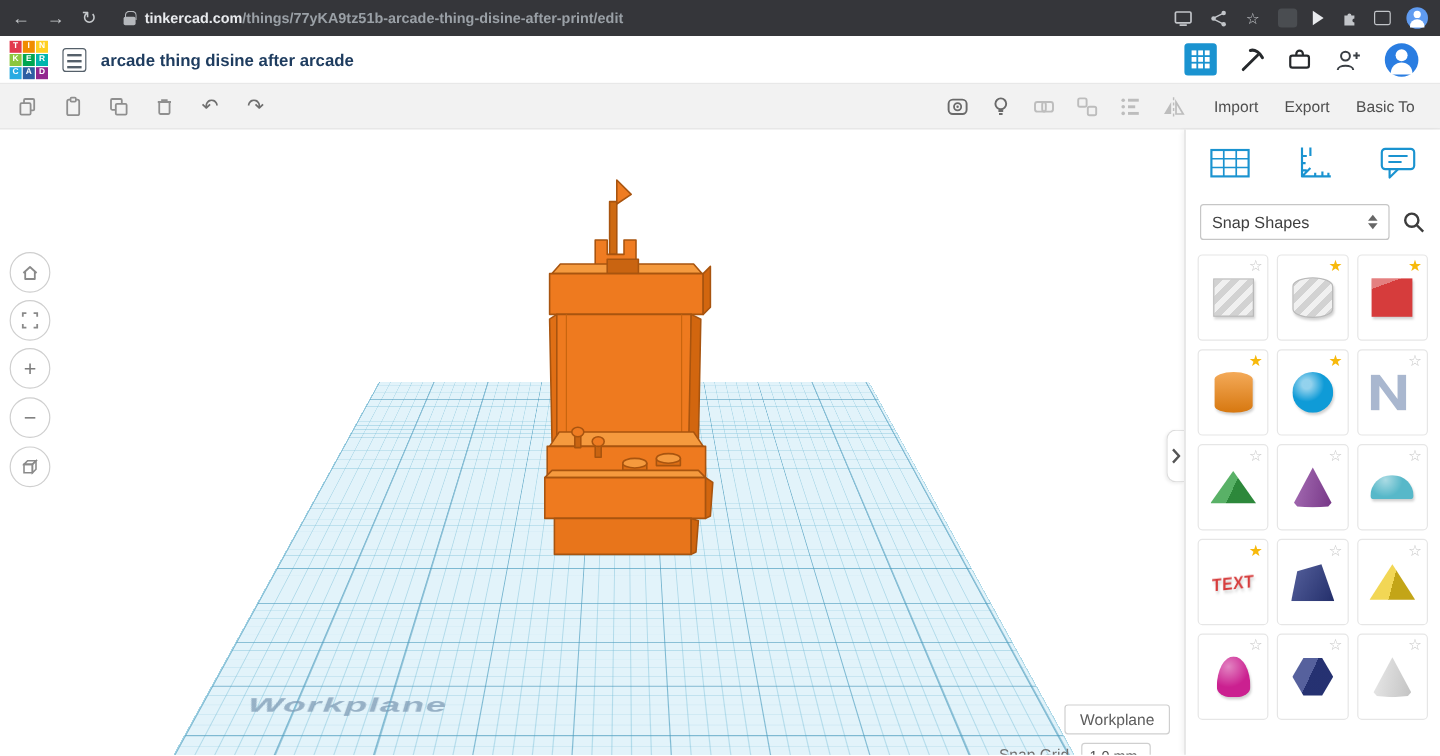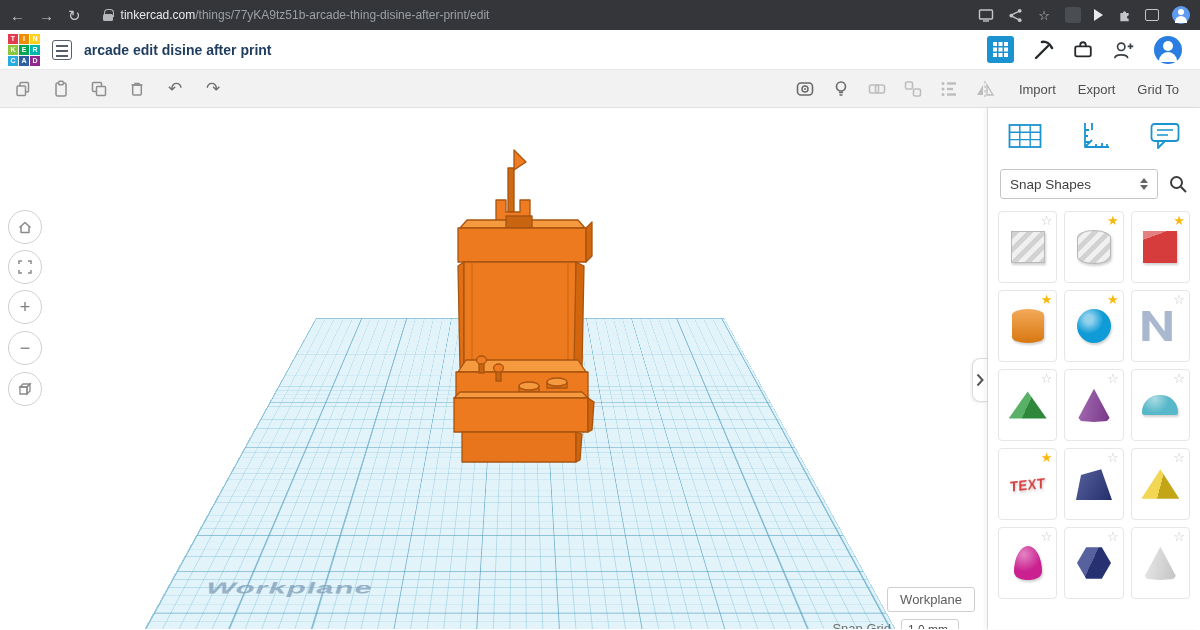--- a/index.html
+++ b/index.html
@@ -4,21 +4,21 @@
 <style>
   * { margin:0; padding:0; box-sizing:border-box; }
   html,body { width:1200px; height:630px; overflow:hidden; font-family:"Liberation Sans", sans-serif; background:#fff; }
 
   
   .browser { height:30px; background:#35363a; display:flex; align-items:center; padding:0 10px; gap:14px; }
   .bnav { color:#c6c9cc; font-size:15px; line-height:1; cursor:pointer; }
   .lock { width:10px; height:12px; position:relative; margin-left:8px; }
   .lock::before { content:""; position:absolute; left:1px; top:0; width:8px; height:7px; border:1.5px solid #b5b8bc; border-bottom:none; border-radius:4px 4px 0 0; }
   .lock::after { content:""; position:absolute; left:0; top:5px; width:10px; height:7px; background:#b5b8bc; border-radius:1.5px; }
-  .url { font-size:12px; margin-left:-6px; white-space:nowrap; }
+  .url { font-size:12px; margin-left:-6px; white-space:nowrap;font-weight:bold; }
   .url .host { color:#e8eaed; }
   .url .path { color:#9aa0a6; }
   .bright { margin-left:auto; display:flex; align-items:center; gap:13px; }
   .bicon { width:16px; height:16px; display:flex; align-items:center; justify-content:center; color:#c2c5c9; font-size:13px; cursor:pointer; }
   .ext-badge { width:16px; height:16px; border-radius:3px; background:#4a4d51; }
   .play-tri { width:0; height:0; border-top:6px solid transparent; border-bottom:6px solid transparent; border-left:9px solid #e8eaed; }
   .side-sq { width:14px; height:12px; border:1.5px solid #c2c5c9; border-radius:2px; }
   .bavatar { width:18px; height:18px; border-radius:50%; background:#5f9bf0; position:relative; }
   .bavatar::before { content:""; position:absolute; left:6px; top:3px; width:6px; height:6px; border-radius:50%; background:#fff; }
   .bavatar::after { content:""; position:absolute; left:3px; top:10px; width:12px; height:7px; border-radius:6px 6px 0 0; background:#fff; }
@@ -34,21 +34,21 @@
   .tiles-btn { width:27px; height:27px; background:#1a93d0; border-radius:3px; display:flex; align-items:center; justify-content:center; cursor:pointer; }
   .hicon { cursor:pointer; display:flex; align-items:center; }
   .avatar { width:28px; height:28px; border-radius:50%; background:#2a7de1; position:relative; cursor:pointer; }
   .avatar::before { content:""; position:absolute; left:9px; top:5px; width:10px; height:10px; border-radius:50%; background:#fff; }
   .avatar::after { content:""; position:absolute; left:5px; top:16px; width:18px; height:10px; border-radius:9px 9px 0 0; background:#fff; }
 
   
   .toolbar { height:38px; background:#f2f2f2; border-bottom:1px solid #e0e0e0; display:flex; align-items:center; padding:0 10px; }
   .tool { width:26px; height:26px; display:flex; align-items:center; justify-content:center; margin-right:12px; cursor:pointer; }
   .glyph-tool { font-size:17px; color:#6f6f6f; }
-  .tb-right { margin-left:auto; display:flex; align-items:flex-end; }
+  .tb-right { margin-left:auto; display:flex; align-items:center; }
   .tb-right .tool { margin-right:10px; }
   .tb-btn { font-size:13px; color:#4f4f4f; padding:5px 11px; cursor:pointer; border-radius:3px; }
 
   
   .main { display:flex; height:521px; }
   .canvas { position:relative; flex:1; background:#fff; overflow:hidden; }
   .panel { width:213px; background:#fff; border-left:1px solid #d9d9d9; box-shadow:-2px 0 4px rgba(0,0,0,.05); position:relative; }
 
   
   .workplane { position:absolute; left:135px; top:-545px; width:770px; height:1085px;
@@ -165,21 +165,21 @@
     <span style="background: rgb(240, 140, 0);">I</span>
     <span style="background: rgb(255, 208, 34);">N</span>
     <span style="background: rgb(140, 198, 62);">K</span>
     <span style="background: rgb(0, 166, 81);">E</span>
     <span style="background: rgb(0, 181, 173);">R</span>
     <span style="background: rgb(41, 171, 226);">C</span>
     <span style="background: rgb(46, 95, 163);">A</span>
     <span style="background: rgb(146, 39, 143);">D</span>
   </div>
   <span class="menu-icon"></span>
-  <span class="doc-title">arcade edit disine after print</span>
+  <span class="doc-title">arcade thing disine after arcade</span>
   <div class="hdr-right">
     <span class="tiles-btn">
       <svg width="17" height="17" viewBox="0 0 17 17">
           <g fill="#fff">
             <rect x="1" y="1" width="4" height="4"></rect>
             <rect x="6.5" y="1" width="4" height="4"></rect>
             <rect x="12" y="1" width="4" height="4"></rect>
             <rect x="1" y="6.5" width="4" height="4"></rect>
             <rect x="6.5" y="6.5" width="4" height="4"></rect>
             <rect x="12" y="6.5" width="4" height="4"></rect>
@@ -279,21 +279,21 @@
     </span>
     <span class="tool">
       <svg width="20" height="20" viewBox="0 0 20 20">
           <path d="M10 2 V18" stroke="#bdbdbd" stroke-width="1.2" stroke-dasharray="2.5 2"></path>
           <polygon points="2,16 8,6 8,16" fill="#bdbdbd"></polygon>
           <polygon points="12,6 18,16 12,16" fill="none" stroke="#bdbdbd" stroke-width="1.4"></polygon>
         </svg>
     </span>
     <span class="tb-btn">Import</span>
     <span class="tb-btn">Export</span>
-    <span class="tb-btn">Grid To</span>
+    <span class="tb-btn">Basic To</span>
   </div>
 </div>
 
 <div class="main">
   <div class="canvas">
 
     <div class="workplane">
       <span class="workplane-label">Workplane</span>
     </div>
 

